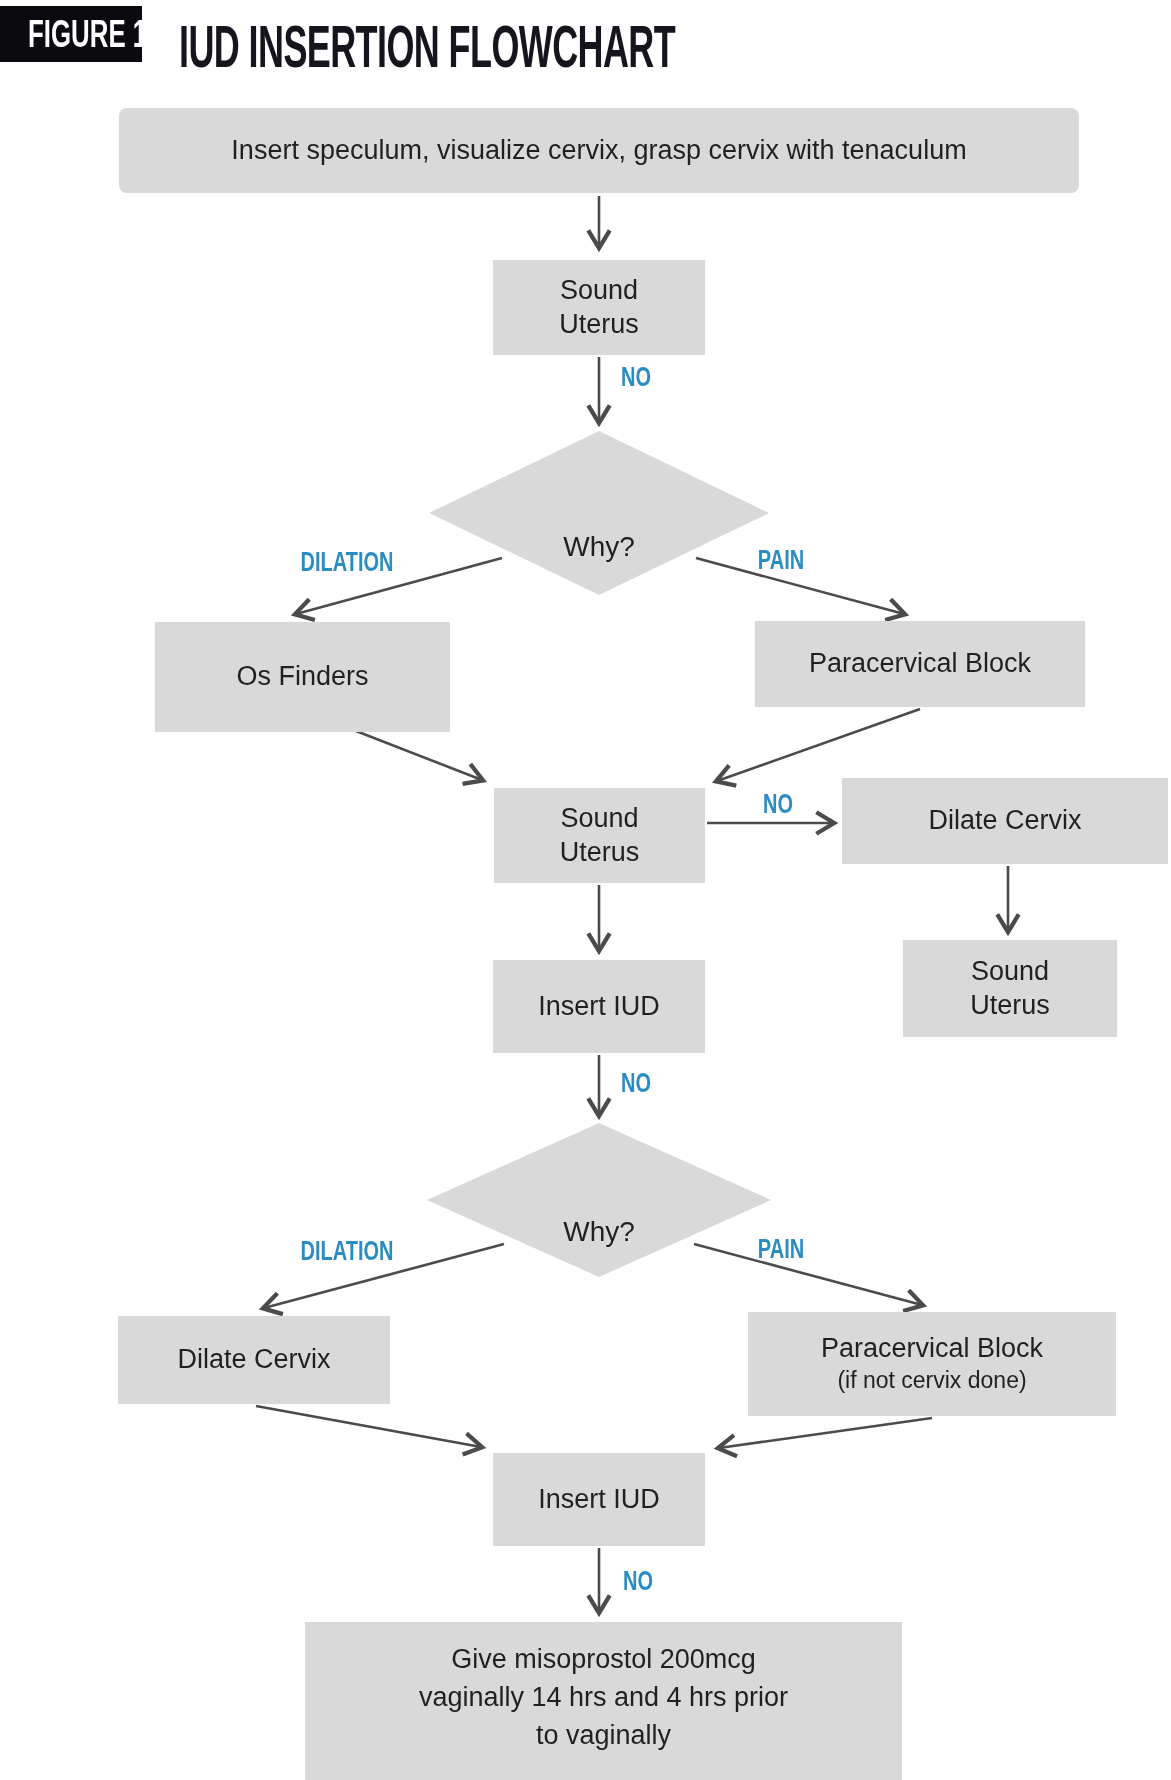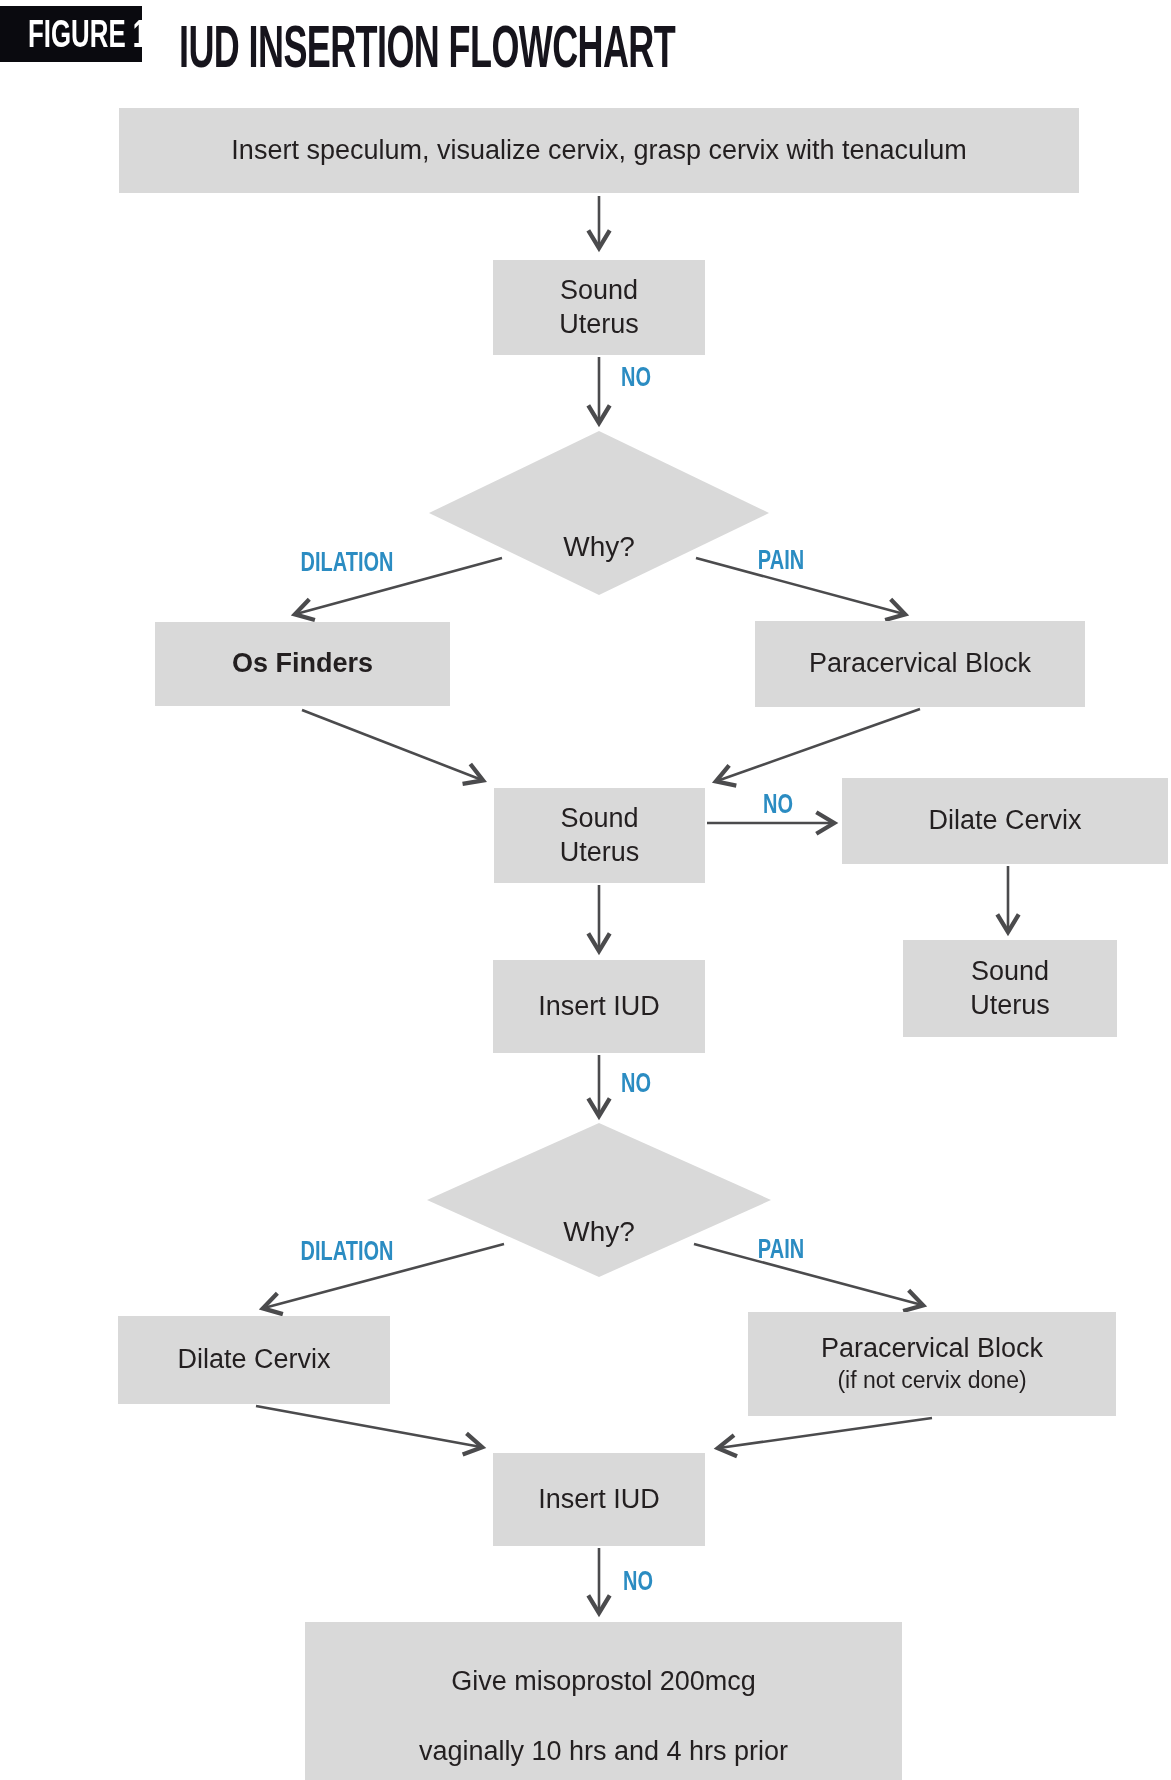--- a/index.html
+++ b/index.html
@@ -35,21 +35,21 @@
   .node .sub{font-size:23px;line-height:1.3;}
   .why{
     position:absolute;color:#231f20;font-size:28px;text-align:center;
     transform:translate(-50%,-50%);
     margin-top:34px;
   }
   .blue-label{
     position:absolute;color:#2b8cc2;font-weight:bold;font-size:27px;line-height:1;
     white-space:nowrap;transform:translate(-50%,-50%) scaleX(0.74);
   }
-  .box-misoprostol{justify-content:flex-start;padding-top:41px;box-sizing:border-box;line-height:1.4;gap:32px;}
+  .box-misoprostol{justify-content:flex-start;padding-top:19px;box-sizing:border-box;line-height:1.4;}
 </style>
 </head>
 <body>
 
 <div class="canvas">
 
   <div class="fig-tag">
     <span class="cond">FIGURE 1</span>
   </div>
   <h1 class="fig-title">
@@ -78,32 +78,32 @@
       <line x1="599" y1="885" x2="599" y2="950" marker-end="url(#arw)"></line>
       <line x1="599" y1="1055" x2="599" y2="1115" marker-end="url(#arw)"></line>
       <line x1="504" y1="1244" x2="264" y2="1308" marker-end="url(#arw)"></line>
       <line x1="694" y1="1244" x2="922" y2="1305" marker-end="url(#arw)"></line>
       <line x1="256" y1="1406" x2="481" y2="1447" marker-end="url(#arw)"></line>
       <line x1="932" y1="1418" x2="719" y2="1448" marker-end="url(#arw)"></line>
       <line x1="599" y1="1548" x2="599" y2="1612" marker-end="url(#arw)"></line>
     </g>
   </svg>
 
-  <div class="node" style="left:119px;top:108px;width:960px;height:85px;">
+  <div class="node" style="left:119px;top:108px;width:960px;height:85px;border-radius:8px;">
     <span>Insert speculum, visualize cervix, grasp cervix with tenaculum</span>
   </div>
 
   <div class="node" style="left:493px;top:260px;width:212px;height:95px;">
     <span>Sound</span>
     <span>Uterus</span>
   </div>
 
   <div class="why" style="left:599px;top:513px;">Why?</div>
 
-  <div class="node" style="left:155px;top:622px;width:295px;height:84px;font-weight:bold;">
+  <div class="node" style="left:155px;top:622px;width:295px;height:110px;">
     <span>Os Finders</span>
   </div>
 
   <div class="node" style="left:755px;top:621px;width:330px;height:86px;">
     <span>Paracervical Block</span>
   </div>
 
   <div class="node" style="left:494px;top:788px;width:211px;height:95px;">
     <span>Sound</span>
     <span>Uterus</span>
@@ -132,21 +132,21 @@
     <span>Paracervical Block</span>
     <span class="sub">(if not cervix done)</span>
   </div>
 
   <div class="node" style="left:493px;top:1453px;width:212px;height:93px;">
     <span>Insert IUD</span>
   </div>
 
   <div class="node box-misoprostol" style="left:305px;top:1622px;width:597px;height:158px;">
     <span>Give misoprostol 200mcg</span>
-    <span>vaginally 10 hrs and 4 hrs prior</span>
+    <span>vaginally 14 hrs and 4 hrs prior</span>
     <span>to vaginally</span>
   </div>
 
   <div class="blue-label" style="left:636px;top:377px;">NO</div>
   <div class="blue-label" style="left:347px;top:562px;">DILATION</div>
   <div class="blue-label" style="left:781px;top:560px;">PAIN</div>
   <div class="blue-label" style="left:778px;top:804px;">NO</div>
   <div class="blue-label" style="left:636px;top:1083px;">NO</div>
   <div class="blue-label" style="left:347px;top:1251px;">DILATION</div>
   <div class="blue-label" style="left:781px;top:1249px;">PAIN</div>

